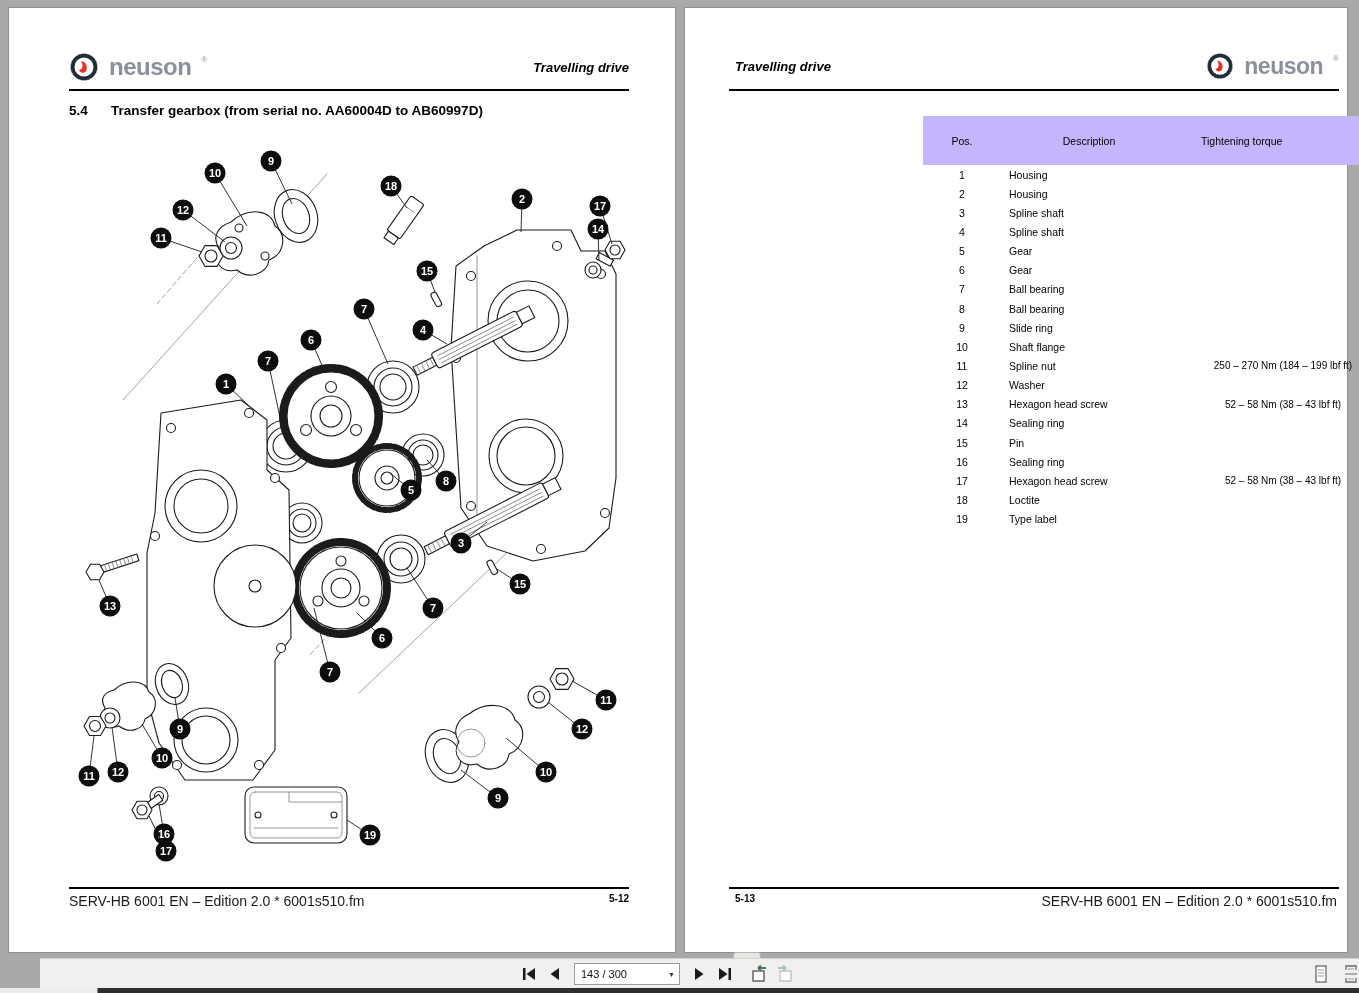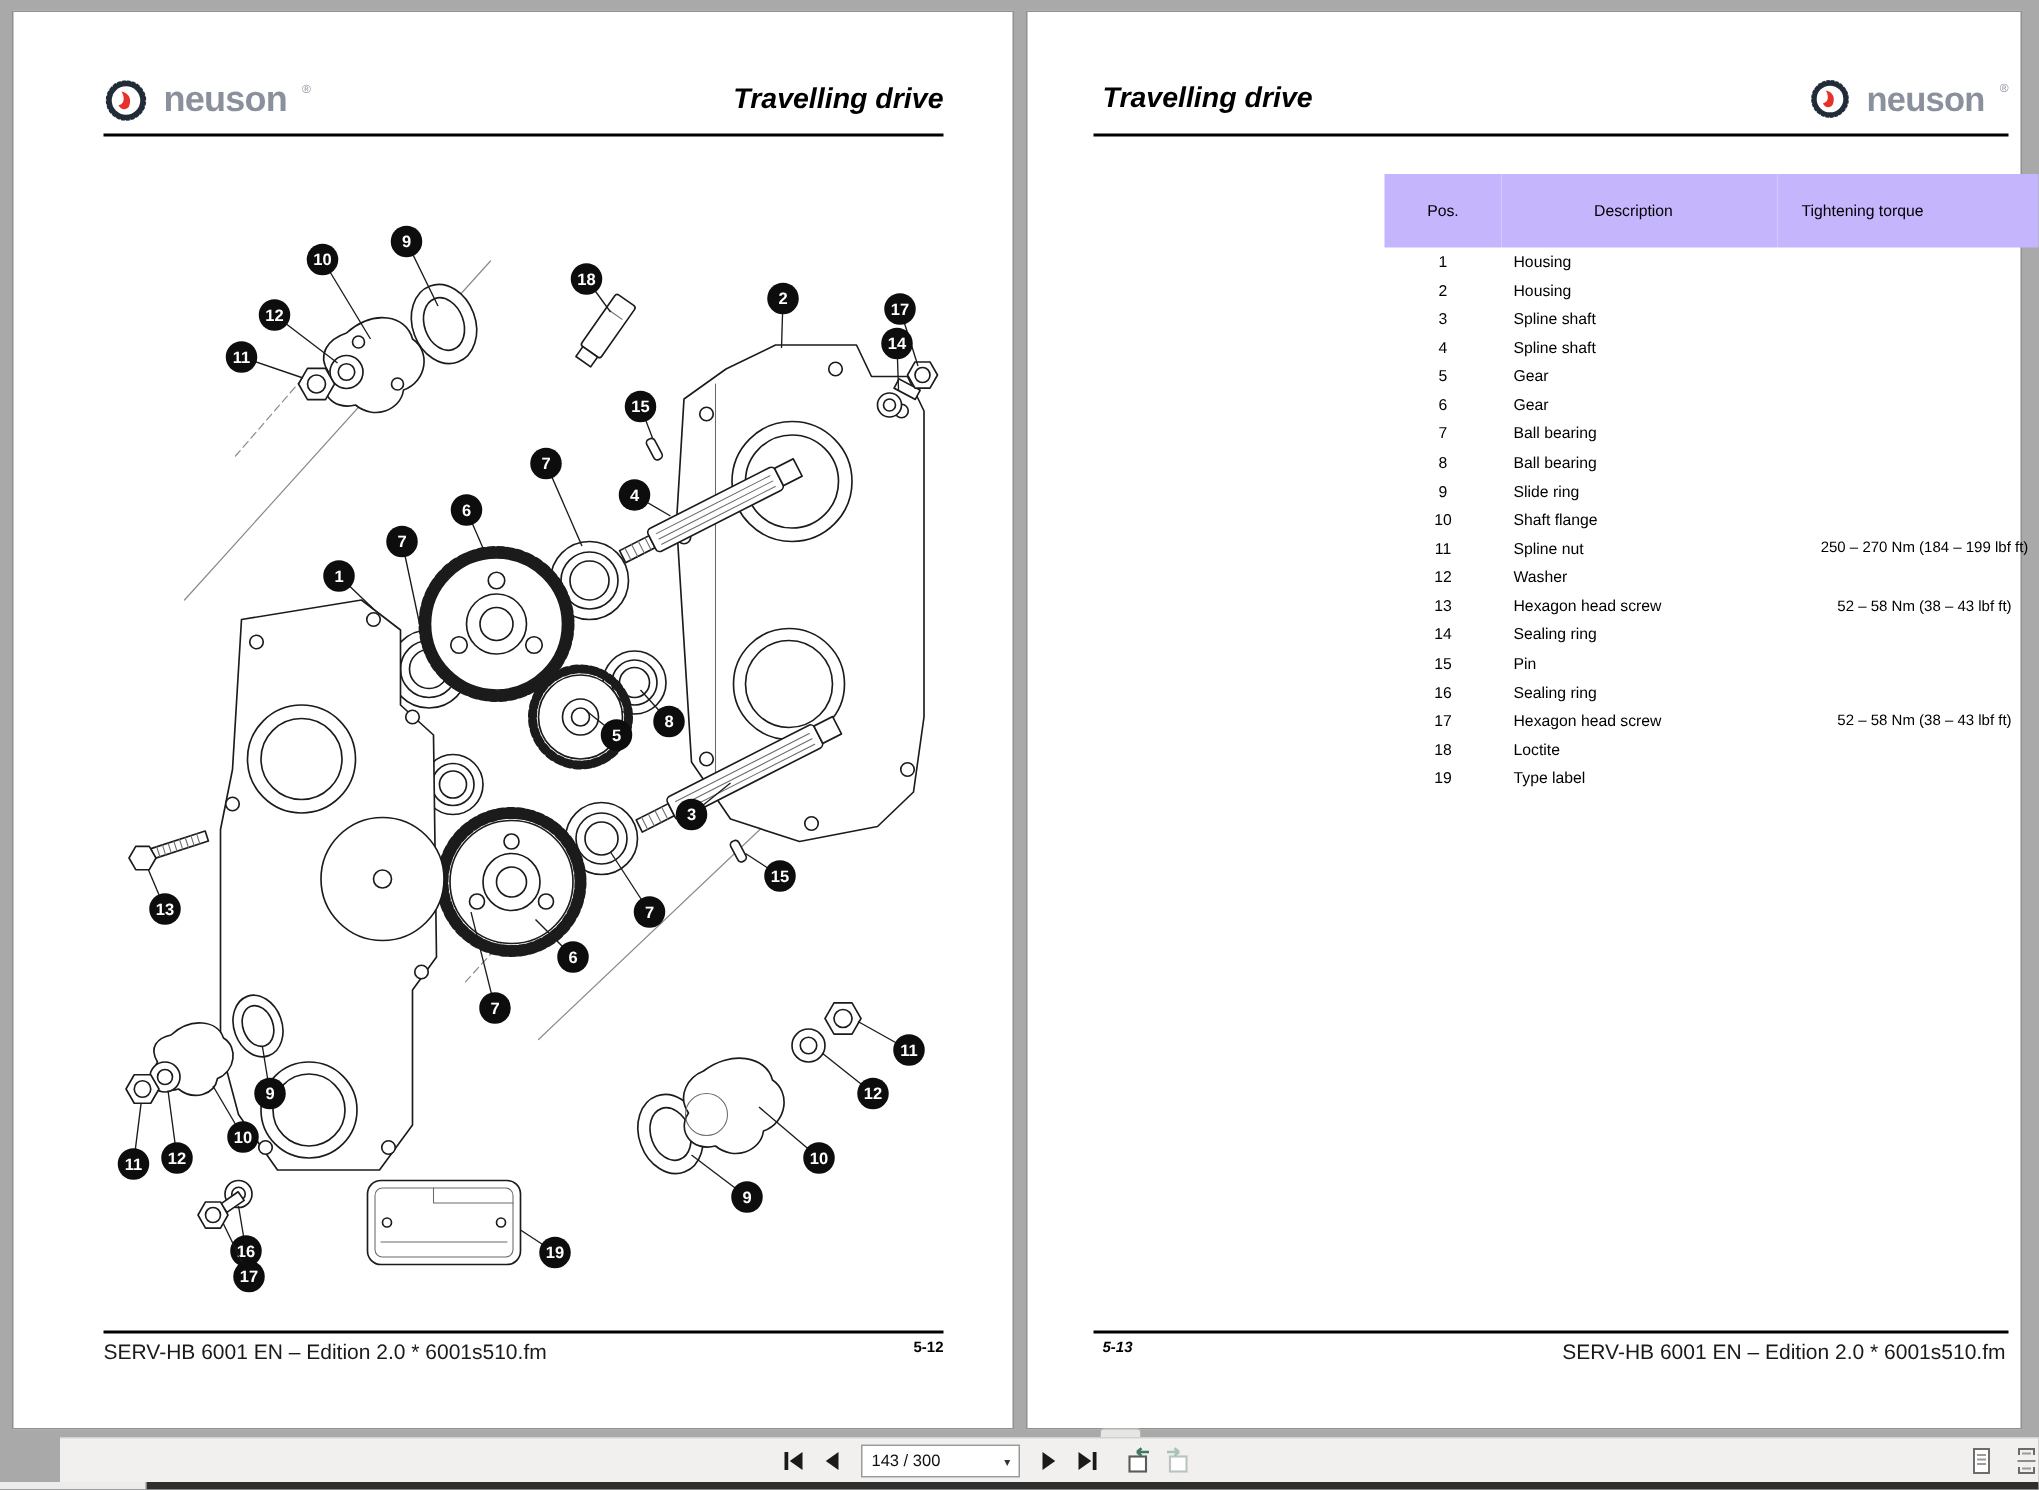--- a/index.html
+++ b/index.html
@@ -7,21 +7,21 @@
   .page{position:absolute;top:7px;background:#fff;border:1px solid #8f8f8f;box-sizing:border-box;}
   .page.left{left:8px;width:668px;height:946px;}
   .page.right{left:684px;width:664px;height:946px;}
   
   .hdr{position:absolute;top:44px;display:flex;align-items:center;}
   .hdr-rule{position:absolute;top:81px;border-top:2px solid #000;}
   .ftr-rule{position:absolute;top:879px;border-top:2px solid #000;}
   .brand{display:flex;align-items:center;gap:10px;}
   .brand-text{font-size:24px;font-weight:bold;color:#8b919c;letter-spacing:-0.5px;}
   .brand-mark{font-size:8px;color:#8b919c;vertical-align:top;position:relative;top:-8px;}
-  .run-title{font-size:19px;font-weight:bold;font-style:italic;color:#000;}
+  .run-title{font-size:13px;font-weight:bold;font-style:italic;color:#000;}
   .ftr{position:absolute;top:885px;font-size:14px;color:#1a1a1a;}
   .pageno{font-size:10px;font-weight:bold;color:#000;}
   .section-line{position:absolute;left:60px;top:95px;font-size:13.5px;font-weight:bold;color:#000;display:flex;}
   .section-num{width:42px;}
   
   svg.diagram{position:absolute;left:0;top:0;}
   .art{stroke:#1b1b1b;fill:#fff;stroke-width:1.1;stroke-linejoin:round;stroke-linecap:round;}
   .art .thin{stroke:#6a6a6a;stroke-width:0.7;fill:none;}
   .art .guide{stroke:#8a8a8a;stroke-width:0.8;fill:none;}
   .teeth{fill:none;stroke:#1b1b1b;stroke-dasharray:3.5 2.8;}
@@ -360,20 +360,24 @@
         <circle cx="15" cy="15" r="9.5" fill="#ffffff"></circle>
         <path d="M12,9 C17,10 19,14 17,19 C15,22 11,21 10,18 C13,18 15,14 12,9 Z" fill="#e8312a"></path>
       </svg>
       <span class="brand-text">neuson</span>
       <span class="brand-mark">®</span>
     </div>
     <span class="run-title">Travelling drive</span>
   </div>
   <div class="hdr-rule" style="left:60px;right:46px;"></div>
 
+  <div class="section-line">
+    <span class="section-num">5.4</span>
+    <span>Transfer gearbox (from serial no. AA60004D to AB60997D)</span>
+  </div>
 
   <div class="ftr-rule" style="left:60px;right:46px;"></div>
   <div class="ftr" style="left:60px;">SERV-HB 6001 EN – Edition 2.0 * 6001s510.fm</div>
   <div class="ftr pageno" style="right:46px;">5-12</div>
 </div>
 
 <div class="page right">
   <div class="hdr" style="left:50px;right:8px;justify-content:space-between;">
     <span class="run-title">Travelling drive</span>
     <div class="brand">
@@ -490,21 +494,21 @@
         </tr>
         <tr>
           <td class="c0">19</td>
           <td class="c1">Type label</td>
           <td class="c2"></td>
         </tr>
       </tbody>
   </table>
 
   <div class="ftr-rule" style="left:44px;right:8px;"></div>
-  <div class="ftr pageno" style="left:50px;font-style:italic;">5-13</div>
+  <div class="ftr pageno" style="left:50px;">5-13</div>
   <div class="ftr" style="right:10px;">SERV-HB 6001 EN – Edition 2.0 * 6001s510.fm</div>
 </div>
 
 <div class="tab-handle"></div>
 <div class="toolbar">
   <div class="navgrp">
     <button class="tbtn">
       <svg width="16" height="14" viewBox="0 0 16 14">
         <rect x="2" y="1" width="2.5" height="12" fill="#1a1a1a"></rect>
         <polygon points="14,1 14,13 5.5,7" fill="#1a1a1a"></polygon>

